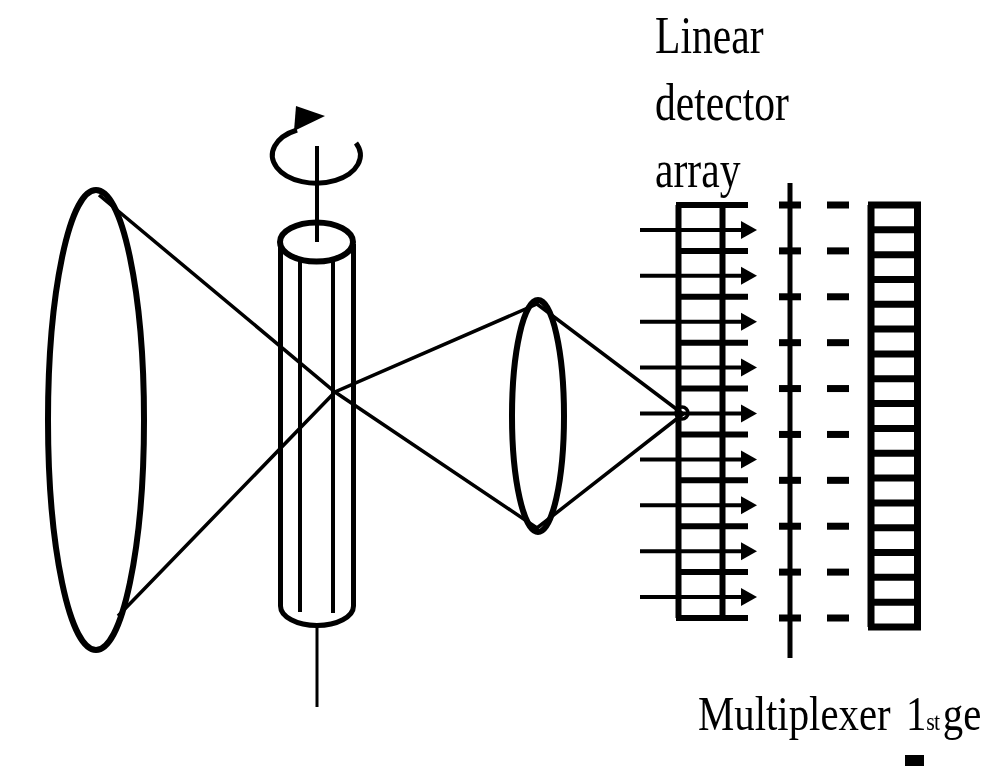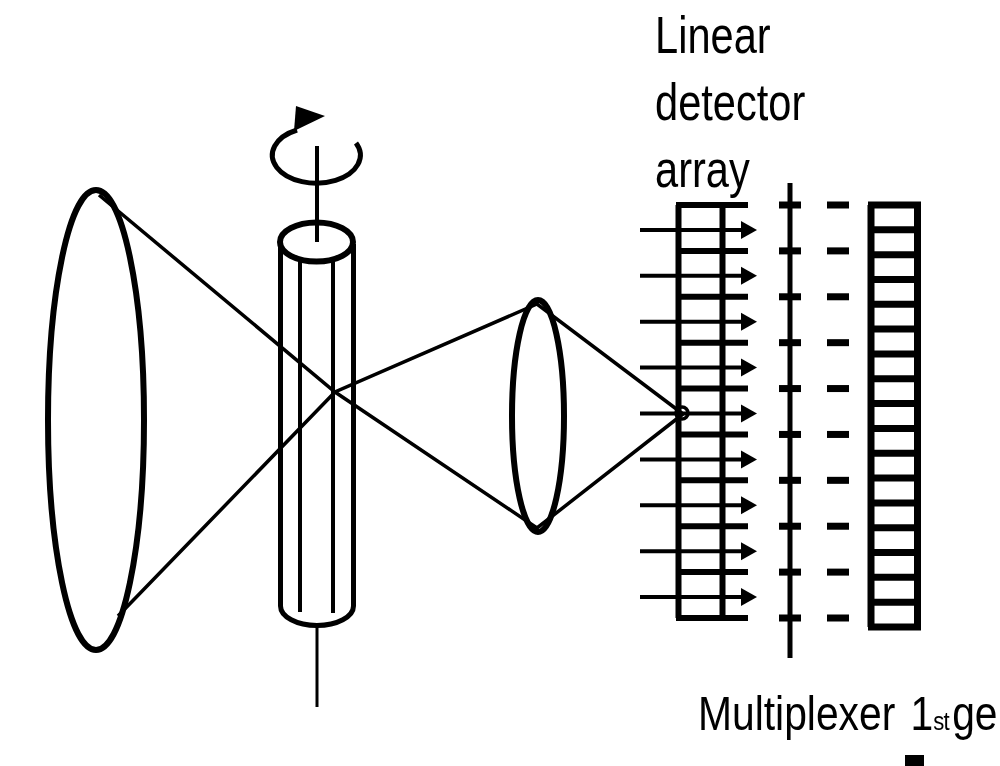--- a/index.html
+++ b/index.html
@@ -1,18 +1,18 @@
 <!DOCTYPE html>
 <html><head>
 <meta charset="utf-8">
 <style>
   html,body{margin:0;padding:0;background:#fff;}
   .stage{
     position:relative;width:1000px;height:766px;background:#ffffff;
-    overflow:hidden;font-family:Liberation Sans, sans-serif;color:#000;
+    overflow:hidden;font-family:Liberation Serif, serif;color:#000;
   }
   .stage svg{position:absolute;left:0;top:0;}
   .diagram-label{
     position:absolute;color:#000;white-space:nowrap;
     transform:scaleX(0.80);transform-origin:left top;
   }
   .label-top{
     left:655px;top:2px;font-size:52px;line-height:67px;font-weight:400;
   }
   .label-bottom{

